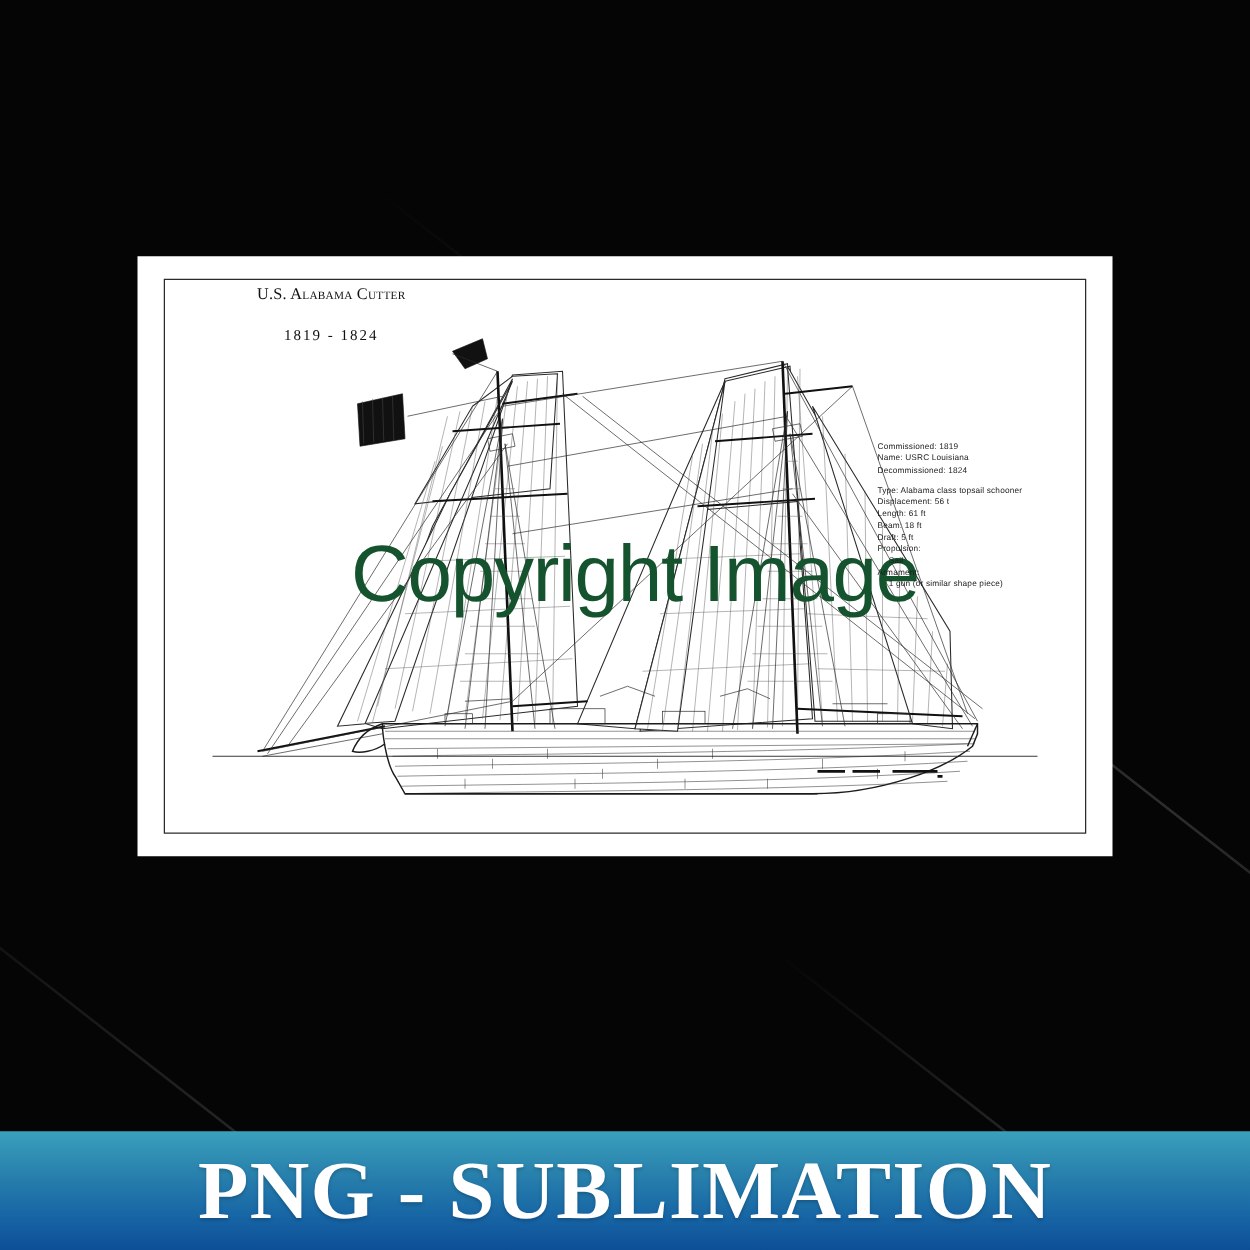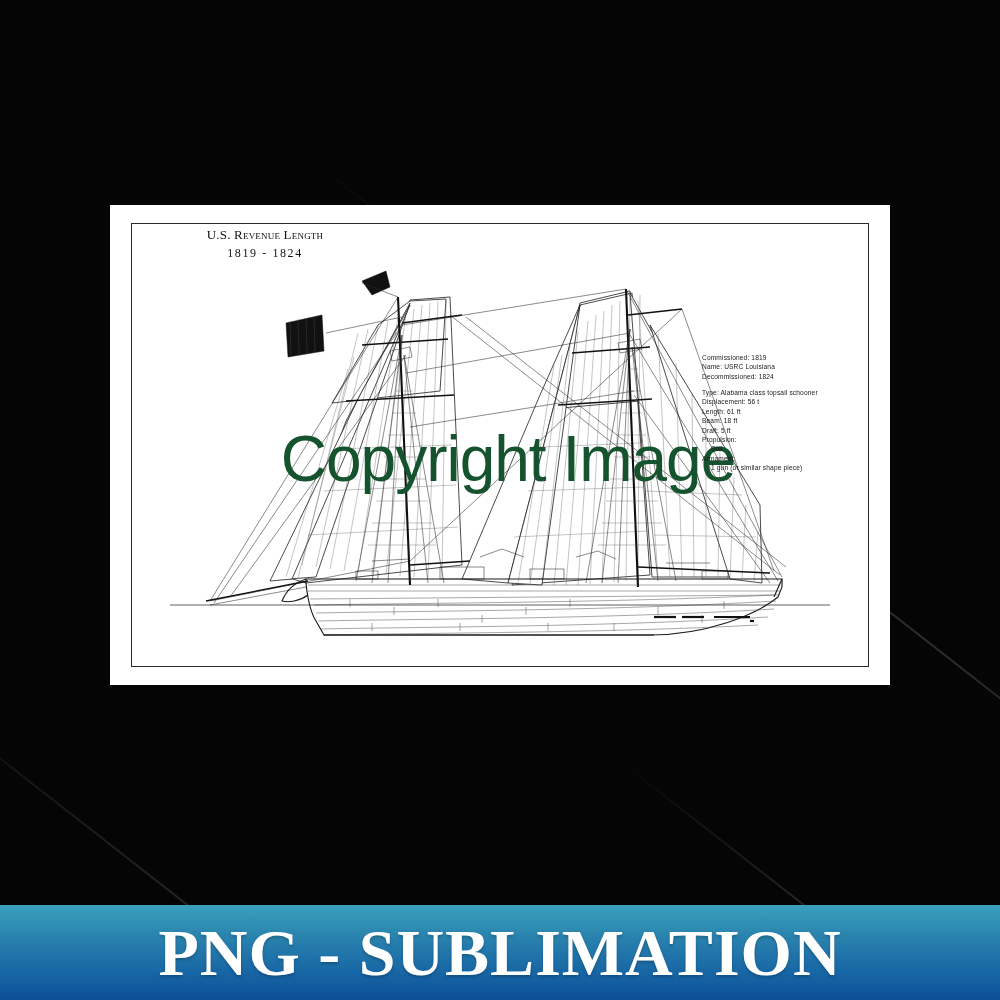--- a/index.html
+++ b/index.html
@@ -75,21 +75,21 @@
     font-family: "Liberation Serif", serif;
     font-size: 21px;
     font-weight: 700;
     letter-spacing: 1.4px;
     margin-top: 4px;
   }
   #titleblock .line-years {
     font-family: "Liberation Serif", serif;
     font-size: 12px;
     letter-spacing: 1.6px;
-    margin-top: 3px;
+    margin-top: 18px;
   }
 
   
   #specs {
     position: absolute;
     left: 592px;
     top: 148px;
     width: 180px;
     color: #1a1a1a;
     font-family: "Liberation Sans", sans-serif;
@@ -393,21 +393,21 @@
       </g>
     </svg>
 
     <div id="watermark">
       <span>Copyright Image</span>
     </div>
 
     <div id="page-frame"></div>
 
     <div id="titleblock">
-      <div class="line-small">U.S. Revenue Length</div>
+      <div class="line-small">U.S. Alabama Cutter</div>
       <div class="line-years">1819 - 1824</div>
     </div>
 
     <div id="specs">
       <div class="grp">
         <div class="row">Commissioned: 1819</div>
         <div class="row">Name: USRC Louisiana</div>
         <div class="row">Decommissioned: 1824</div>
       </div>
       <div class="grp">

